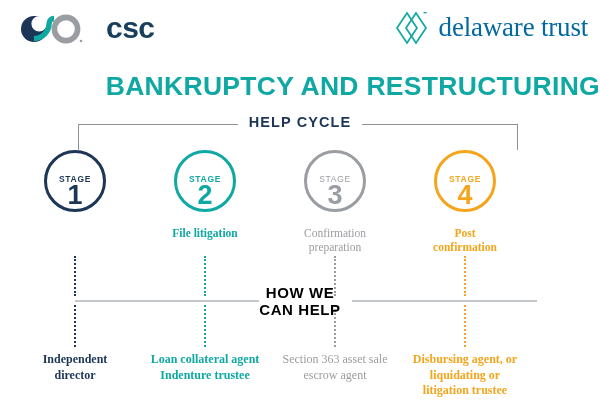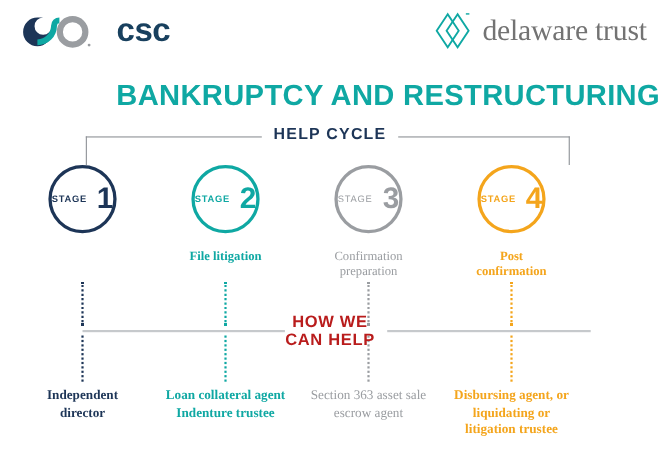--- a/index.html
+++ b/index.html
@@ -44,21 +44,21 @@
     right: 12px;
     top: 10px;
     display: flex;
     align-items: center;
     gap: 9px;
   }
   .logo-dt .mark { width: 36px; height: 36px; display: block; }
   .logo-dt .word {
     font-family: "Liberation Serif", serif;
     font-size: 27px;
-    color: #737373;
+    color: #0369a1;
     line-height: 1;
     letter-spacing: -0.2px;
     padding-bottom: 2px;
   }
 
   
   .main-title {
     position: absolute;
     left: 0;
     top: 71px;
@@ -119,23 +119,23 @@
     text-align: center;
   }
   .stage .circle {
     width: 62px;
     height: 62px;
     margin: 0 auto;
     border-radius: 50%;
     border: 3px solid currentColor;
     box-sizing: border-box;
     display: flex;
-    flex-direction: row;
+    flex-direction: column;
     align-items: center;
-    justify-content: space-between;
+    justify-content: flex-end;
     line-height: 1;
   }
   .stage .stage-word {
     font-size: 8.5px;
     font-weight: bold;
     letter-spacing: 0.7px;
     margin-bottom: 0px;
   }
   .stage .stage-num {
     font-size: 27px;
@@ -170,21 +170,21 @@
   .help-rule.left  { left: 75px;  width: 184px; }
   .help-rule.right { left: 352px; width: 185px; }
   .help-label {
     position: absolute;
     left: 0;
     top: 284px;
     width: 600px;
     text-align: center;
     font-size: 15px;
     font-weight: bold;
-    color: #b91c1c;
+    color: #000000;
     letter-spacing: 0.6px;
     line-height: 1.15;
   }
 
   
   .service {
     position: absolute;
     top: 352px;
     width: 142px;
     text-align: center;

